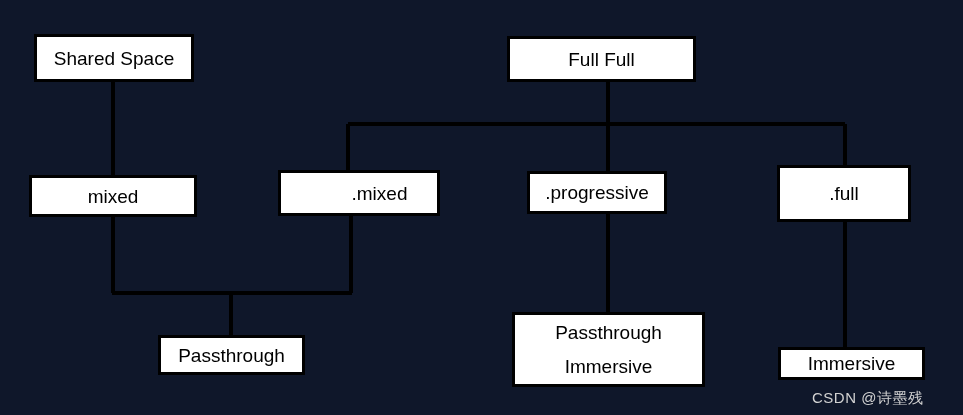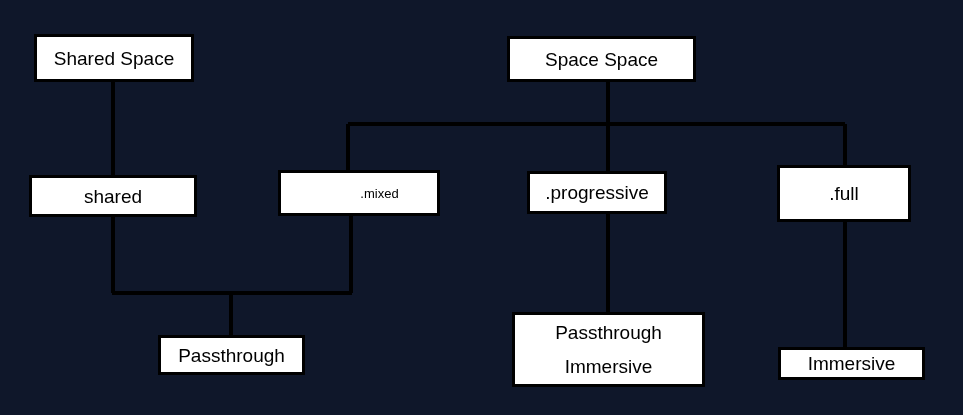--- a/index.html
+++ b/index.html
@@ -74,40 +74,41 @@
       <path d="M231,293 L231,335" stroke="#000000" stroke-width="4" fill="none" stroke-linecap="butt"></path>
       <path d="M608,214 L608,312" stroke="#000000" stroke-width="4" fill="none" stroke-linecap="butt"></path>
       <path d="M845,212 L845,347" stroke="#000000" stroke-width="4" fill="none" stroke-linecap="butt"></path>
     </svg>
 
   <div id="nodes-layer">
       <div class="node" style="left: 34px; top: 34px; width: 160px; height: 48px; font-size: 19px; border-color: rgb(0, 0, 0); color: rgb(0, 0, 0);">
         <span class="line">Shared Space</span>
       </div>
       <div class="node" style="left: 507px; top: 36px; width: 189px; height: 46px; font-size: 19px; border-color: rgb(0, 0, 0); color: rgb(0, 0, 0);">
-        <span class="line">Space Space</span>
+        <span class="line">Full Full</span>
       </div>
       <div class="node" style="left: 29px; top: 175px; width: 168px; height: 42px; font-size: 19px; border-color: rgb(0, 0, 0); color: rgb(0, 0, 0);">
-        <span class="line">shared</span>
+        <span class="line">mixed</span>
       </div>
-      <div class="node" style="left: 278px; top: 170px; width: 162px; height: 46px; font-size: 13px; border-color: rgb(0, 0, 0); color: rgb(0, 0, 0); padding-left: 41px;">
+      <div class="node" style="left: 278px; top: 170px; width: 162px; height: 46px; font-size: 19px; border-color: rgb(0, 0, 0); color: rgb(0, 0, 0); padding-left: 41px;">
         <span class="line">.mixed</span>
       </div>
       <div class="node" style="left: 527px; top: 171px; width: 140px; height: 43px; font-size: 19px; border-color: rgb(0, 0, 0); color: rgb(0, 0, 0);">
         <span class="line">.progressive</span>
       </div>
       <div class="node" style="left: 777px; top: 165px; width: 134px; height: 57px; font-size: 19px; border-color: rgb(0, 0, 0); color: rgb(0, 0, 0);">
         <span class="line">.full</span>
       </div>
       <div class="node" style="left: 158px; top: 335px; width: 147px; height: 40px; font-size: 19px; border-color: rgb(0, 0, 0); color: rgb(0, 0, 0);">
         <span class="line">Passthrough</span>
       </div>
       <div class="node two-line" style="left: 512px; top: 312px; width: 193px; height: 75px; font-size: 19px; border-color: rgb(0, 0, 0); color: rgb(0, 0, 0);">
         <span class="line">Passthrough</span>
         <span class="line">Immersive</span>
       </div>
       <div class="node" style="left: 778px; top: 347px; width: 147px; height: 33px; font-size: 19px; border-color: rgb(0, 0, 0); color: rgb(0, 0, 0);">
         <span class="line">Immersive</span>
       </div>
     </div>
 
+  <div class="watermark" style="left: 812px; top: 389px; color: rgb(210, 210, 210);">CSDN @诗墨残</div>
 
 </div>
 
 </body></html>

